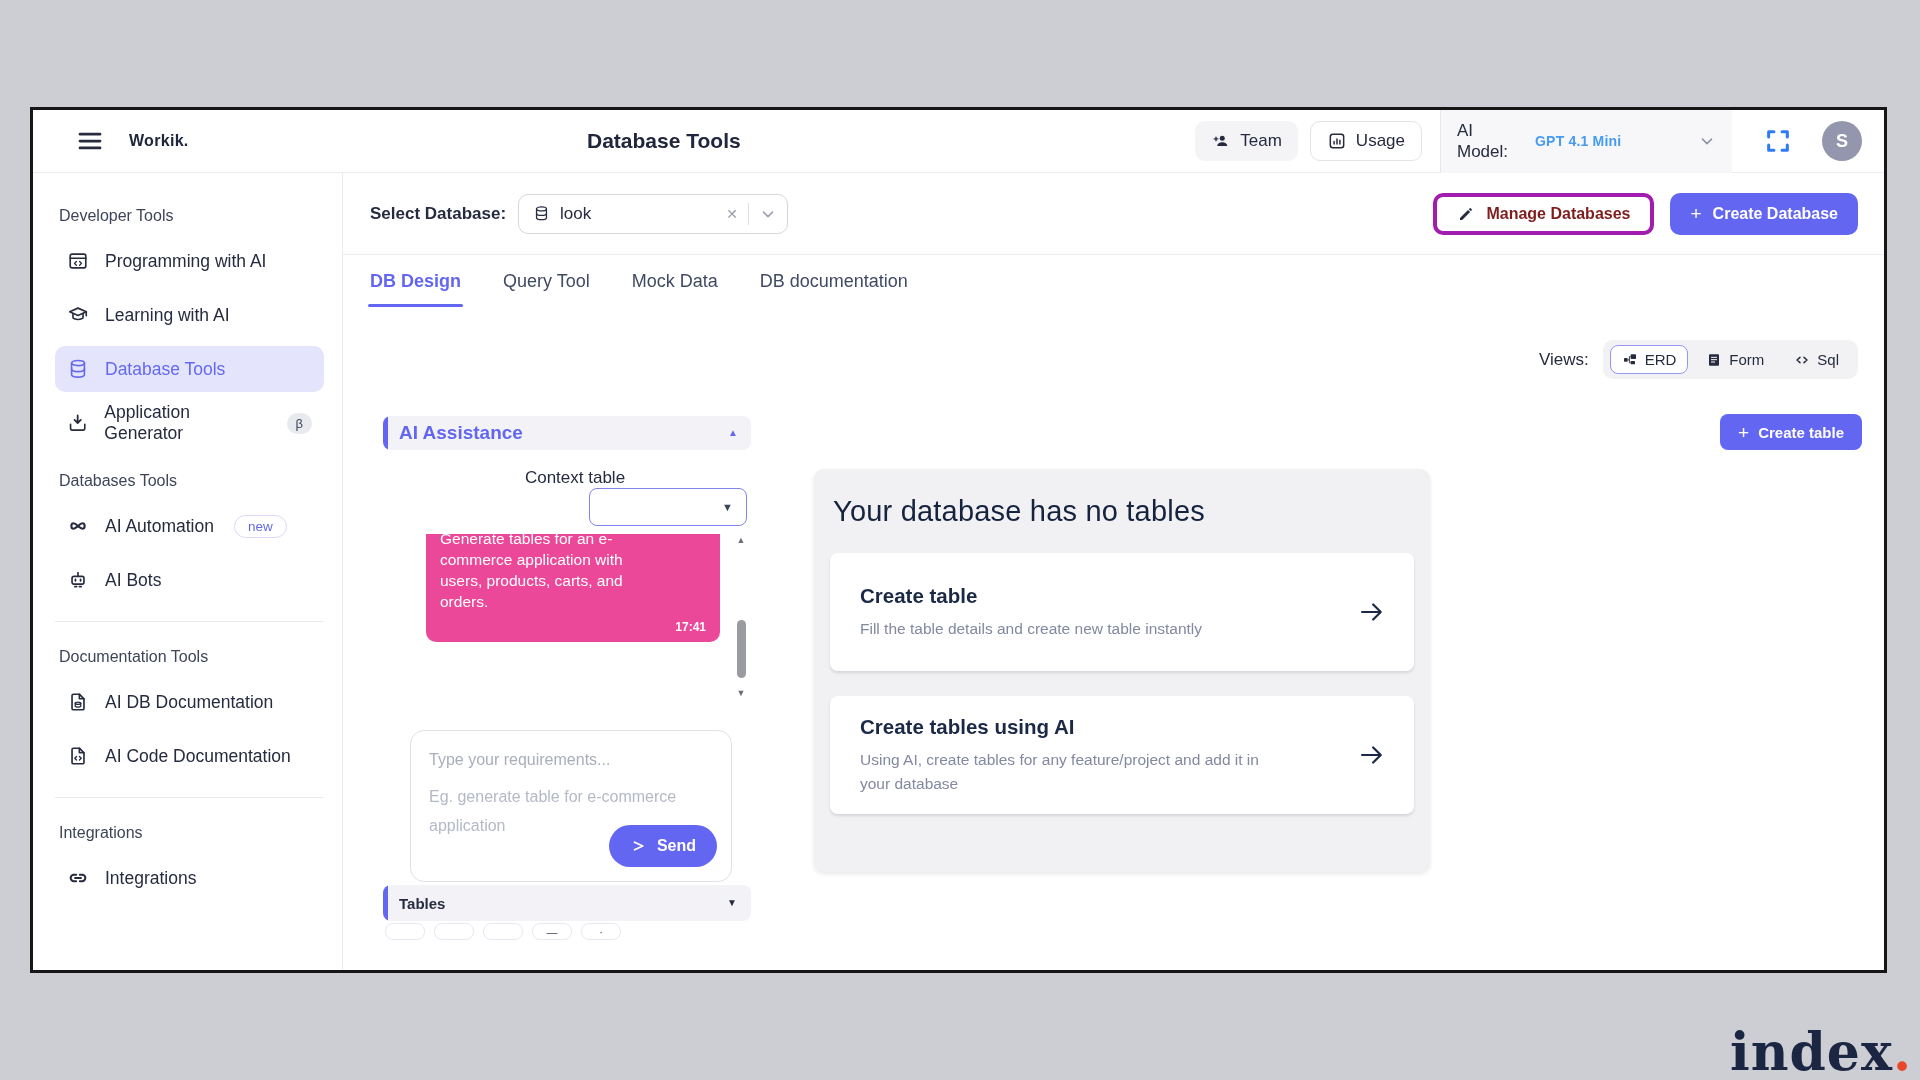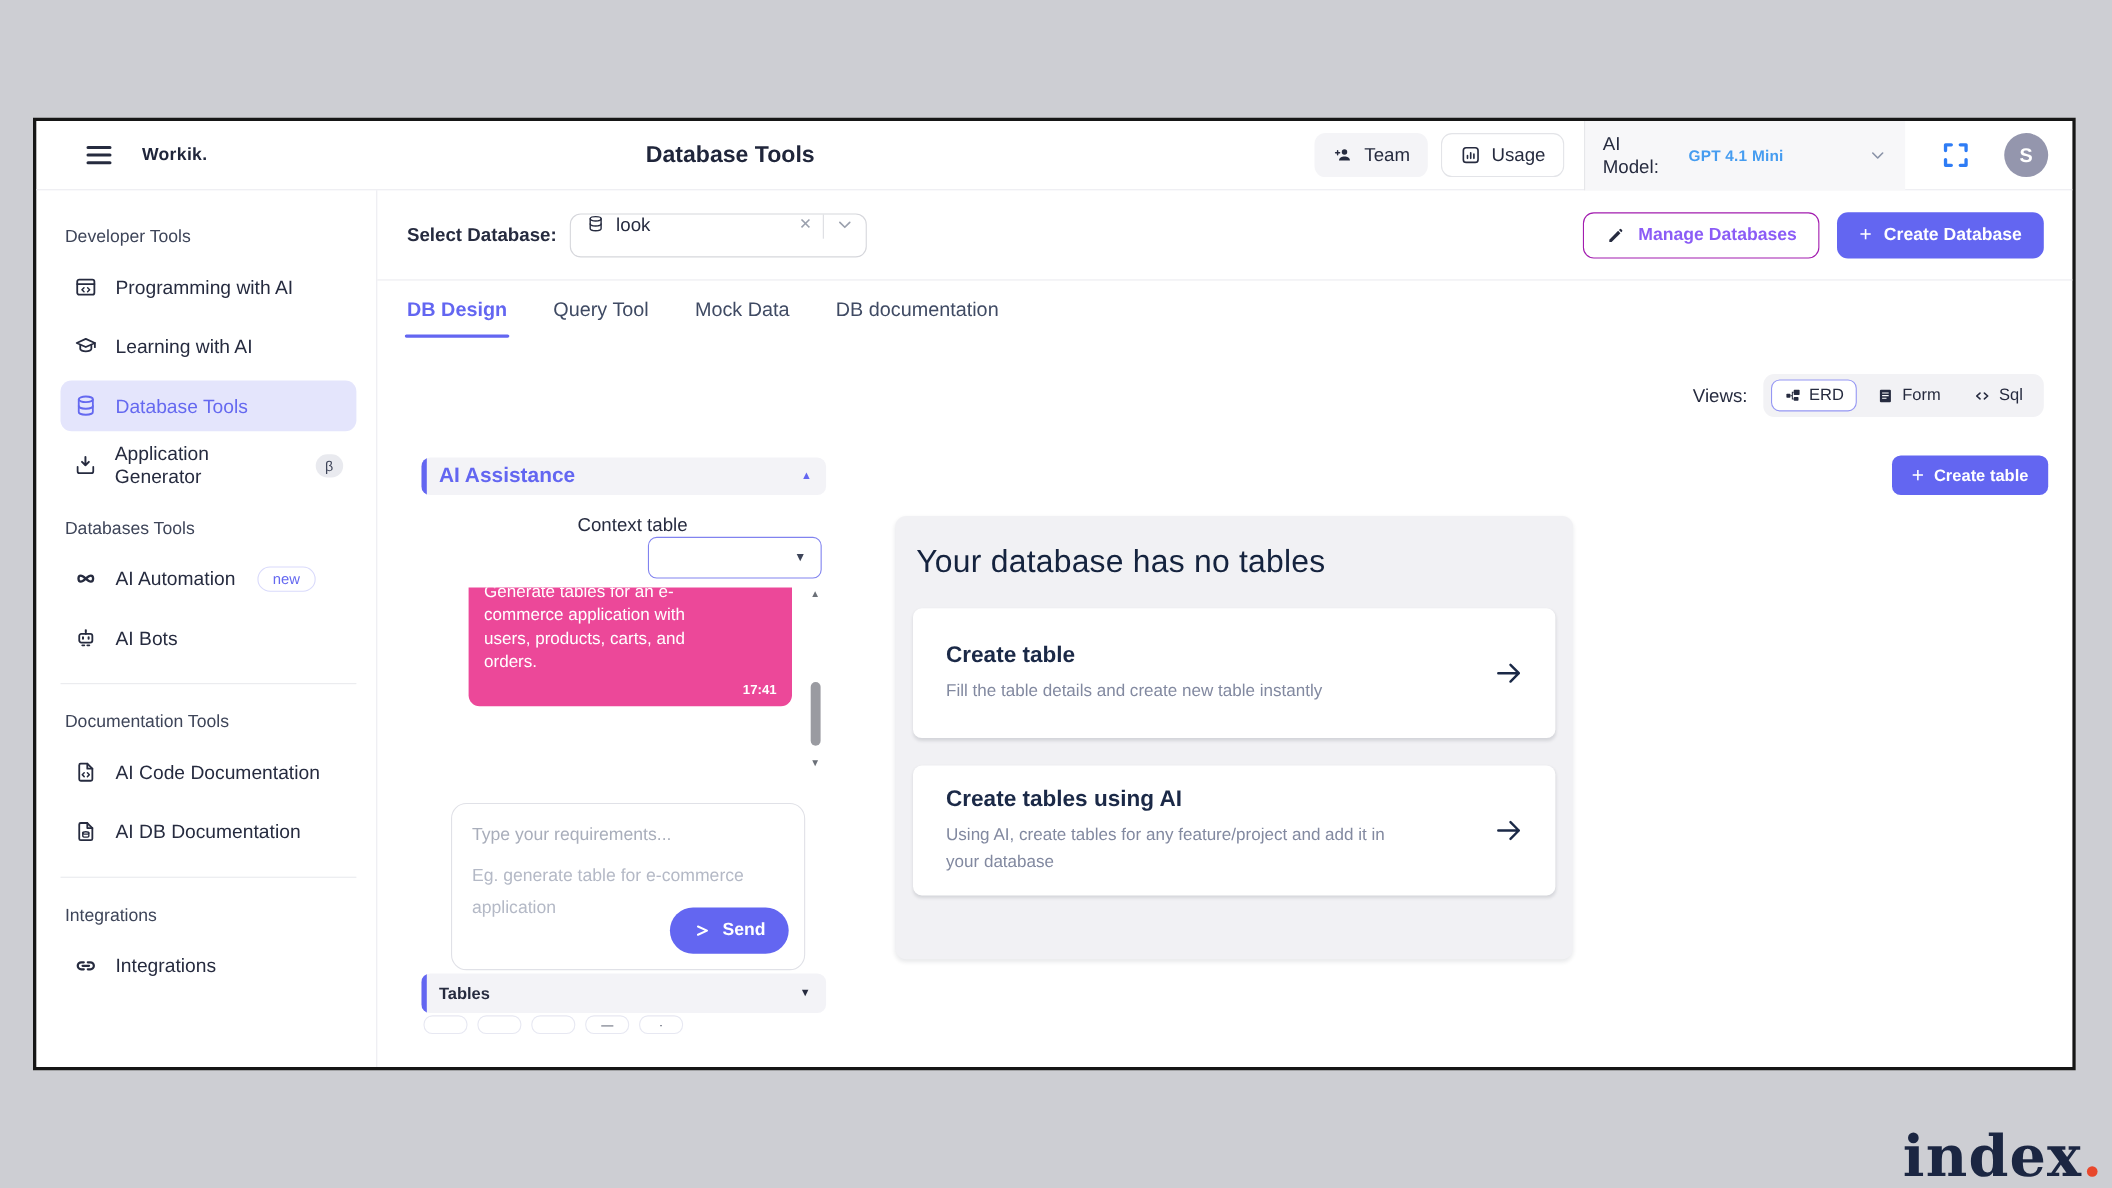--- a/index.html
+++ b/index.html
@@ -69,30 +69,30 @@
   
   .main { position:absolute; left:310px; top:63px; right:0; bottom:0; }
 
   .toolbar {
     height:82px; border-bottom:1px solid #ececf0;
     display:flex; align-items:center; padding:0 26px 0 27px;
   }
   .select-label { font-size:17px; font-weight:600; color:#262b3f; }
   .db-select {
     margin-left:12px; width:270px; height:40px; border:1px solid #d6d7dc; border-radius:10px;
-    display:flex; align-items:flex-start; gap:10px; padding:0 10px 0 14px; cursor:pointer; background:#fff;
+    display:flex; align-items:center; gap:10px; padding:0 10px 0 14px; cursor:pointer; background:#fff;
   }
   .db-select .name { font-size:17px; color:#262b3f; flex:1; }
   .db-clear { color:#9aa0ad; font-size:14px; cursor:pointer; }
   .vline { width:1px; height:22px; background:#dcdde2; }
   .db-select .chev { color:#9aa0ad; }
   .toolbar-spacer { flex:1; }
   .manage-btn {
-    height:42px; border:1px solid #a21caf; background:#fff; border-radius:10px; padding:0 20px;
-    display:flex; gap:11px; align-items:center; font-size:16px; font-weight:600; color:#8b5cf6;
+    height:42px; border:4px solid #a21caf; background:#fff; border-radius:10px; padding:0 20px;
+    display:flex; gap:11px; align-items:center; font-size:16px; font-weight:600; color:#7f1d1d;
     cursor:pointer; font-family:inherit;
   }
   .create-db-btn {
     margin-left:16px; height:42px; background:#6366f1; color:#fff; border:none; border-radius:10px;
     padding:0 20px; display:flex; gap:11px; align-items:center; font-size:16px; font-weight:600;
     cursor:pointer; font-family:inherit;
   }
   .plus-glyph { font-size:19px; font-weight:400; line-height:1; }
 
   .tabs { display:flex; gap:42px; padding-left:27px; height:52px; align-items:stretch; }
@@ -316,33 +316,33 @@
         <span>AI Bots</span>
       </div>
 
       <div class="side-divider"></div>
       <div class="side-label">Documentation Tools</div>
 
       <div class="side-item">
         <svg viewBox="0 0 24 24" width="22" height="22">
           <path class="ic" d="M13.5 3.5H7A1.5 1.5 0 0 0 5.5 5v14A1.5 1.5 0 0 0 7 20.5h10a1.5 1.5 0 0 0 1.5-1.5V8.5l-5-5z"></path>
           <path class="ic" d="M13.5 3.5v5h5"></path>
-          <path class="ic" style="stroke-width:1.5" d="M10.4 12.6l-1.9 1.9 1.9 1.9M13.6 12.6l1.9 1.9-1.9 1.9"></path>
-        </svg>
-        <span>AI Code Documentation</span>
+          <ellipse class="ic" style="stroke-width:1.4" cx="12" cy="13.3" rx="3" ry="1.2"></ellipse>
+          <path class="ic" style="stroke-width:1.4" d="M9 13.3v3c0 .66 1.34 1.2 3 1.2s3-.54 3-1.2v-3"></path>
+        </svg>
+        <span>AI DB Documentation</span>
       </div>
 
       <div class="side-item">
         <svg viewBox="0 0 24 24" width="22" height="22">
           <path class="ic" d="M13.5 3.5H7A1.5 1.5 0 0 0 5.5 5v14A1.5 1.5 0 0 0 7 20.5h10a1.5 1.5 0 0 0 1.5-1.5V8.5l-5-5z"></path>
           <path class="ic" d="M13.5 3.5v5h5"></path>
-          <ellipse class="ic" style="stroke-width:1.4" cx="12" cy="13.3" rx="3" ry="1.2"></ellipse>
-          <path class="ic" style="stroke-width:1.4" d="M9 13.3v3c0 .66 1.34 1.2 3 1.2s3-.54 3-1.2v-3"></path>
-        </svg>
-        <span>AI DB Documentation</span>
+          <path class="ic" style="stroke-width:1.5" d="M10.4 12.6l-1.9 1.9 1.9 1.9M13.6 12.6l1.9 1.9-1.9 1.9"></path>
+        </svg>
+        <span>AI Code Documentation</span>
       </div>
 
       <div class="side-divider"></div>
       <div class="side-label">Integrations</div>
 
       <div class="side-item">
         <svg viewBox="0 0 24 24" width="22" height="22">
           <path class="ic" style="stroke-width:2.2" d="M10 8.5H7.5a3.5 3.5 0 0 0 0 7H10"></path>
           <path class="ic" style="stroke-width:2.2" d="M14 8.5h2.5a3.5 3.5 0 0 1 0 7H14"></path>
           <path class="ic" style="stroke-width:2.2" d="M8.8 12h6.4"></path>

